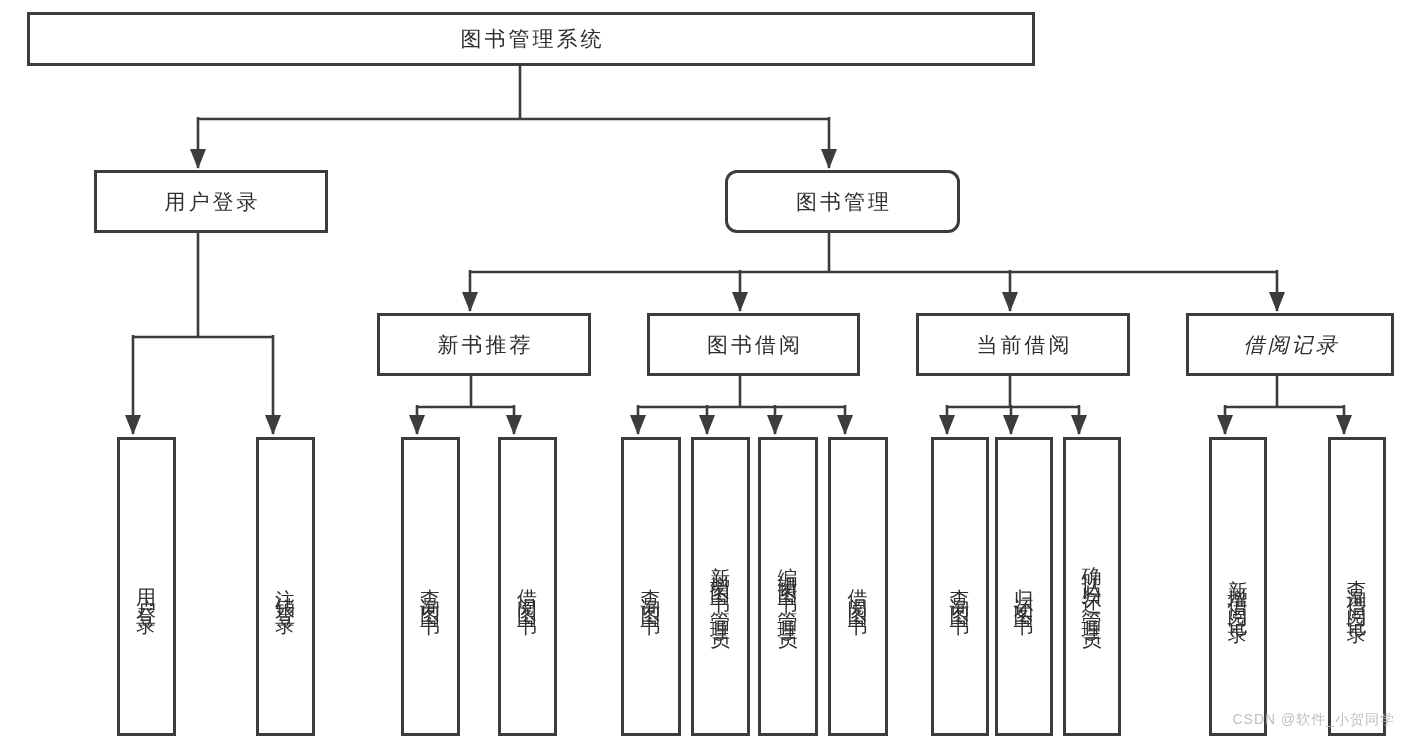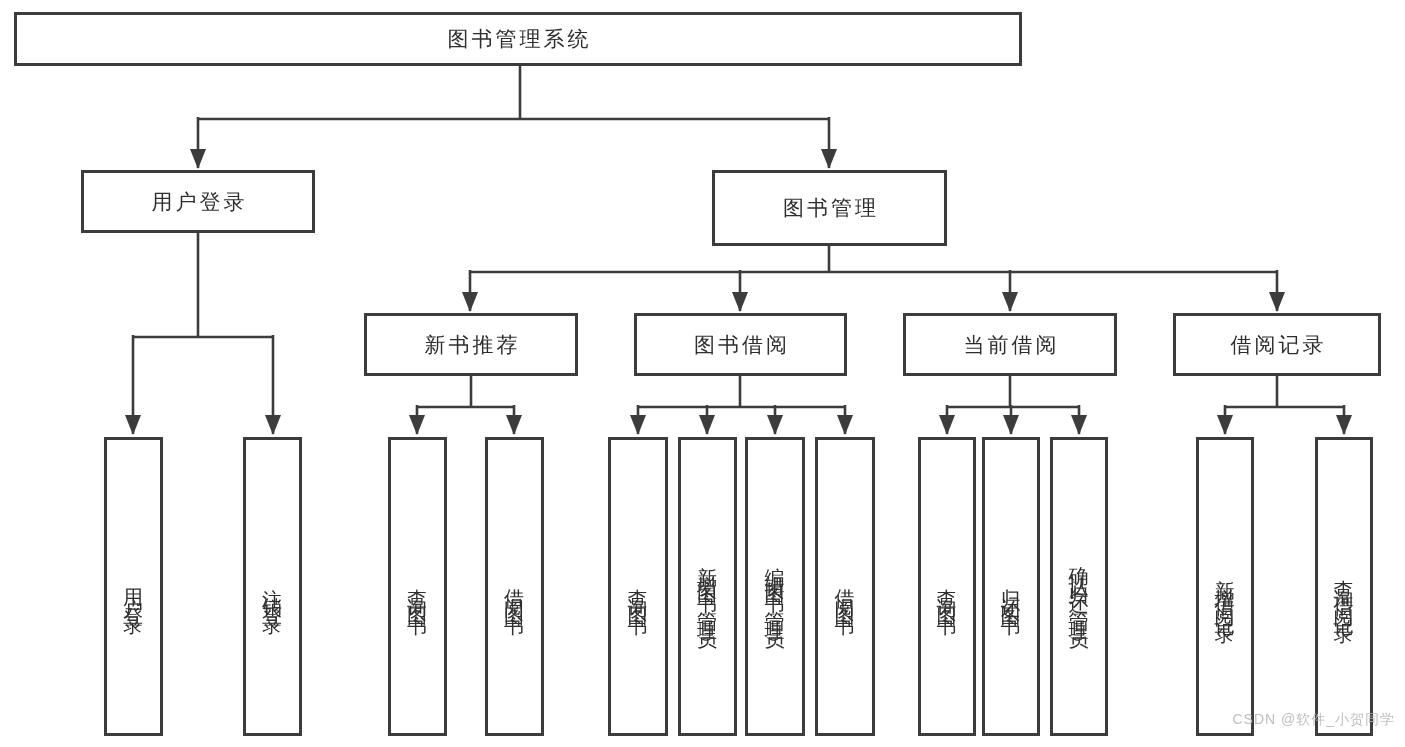--- a/index.html
+++ b/index.html
@@ -23,20 +23,21 @@
   }
   .node {
     position: absolute;
     box-sizing: border-box;
     border: 3px solid #3c3c3c;
     background: #ffffff;
     display: flex;
     align-items: center;
     justify-content: center;
     color: #2e2e2e;
+    margin-left: 13px;
   }
   .h-node {
     font-size: 21px;
     letter-spacing: 3px;
     text-indent: 3px;
     white-space: nowrap;
   }
   .v-node {
     writing-mode: vertical-rl;
     text-orientation: mixed;
@@ -121,26 +122,26 @@
         <line x1="1225" y1="407" x2="1344" y2="407"></line>
         <line x1="1225" y1="405" x2="1225" y2="434" marker-end="url(#arrow)"></line>
         <line x1="1344" y1="405" x2="1344" y2="434" marker-end="url(#arrow)"></line>
       </g>
     </g>
   </svg>
 
   <div class="node h-node" style="left:14px; top:12px; width:1008px; height:54px;">图书管理系统</div>
 
   <div class="node h-node" style="left:81px; top:170px; width:234px; height:63px;">用户登录</div>
-  <div class="node h-node" style="left:712px; top:170px; width:235px; height:76px;">图书管理</div>
+  <div class="node h-node" style="left:712px; top:170px; width:235px; height:63px;border-radius:12px;">图书管理</div>
 
   <div class="node h-node" style="left:634px; top:313px; width:213px; height:63px;">图书借阅</div>
   <div class="node h-node" style="left:364px; top:313px; width:214px; height:63px;">新书推荐</div>
   <div class="node h-node" style="left:903px; top:313px; width:214px; height:63px;text-align:right;">当前借阅</div>
-  <div class="node h-node" style="left:1173px; top:313px; width:208px; height:63px;">借阅记录</div>
+  <div class="node h-node" style="left:1173px; top:313px; width:208px; height:63px;font-style:italic;">借阅记录</div>
 
   <div class="node v-node" style="left:104px; top:437px; width:59px; height:299px;">用户登录</div>
   <div class="node v-node" style="left:243px; top:437px; width:59px; height:299px;">注销登录</div>
 
   <div class="node v-node" style="left:388px; top:437px; width:59px; height:299px;">查询图书</div>
   <div class="node v-node" style="left:485px; top:437px; width:59px; height:299px;">借阅图书</div>
 
   <div class="node v-node" style="left:608px; top:437px; width:60px; height:299px;">查询图书</div>
   <div class="node v-node" style="left:678px; top:437px; width:59px; height:299px;">新增图书（管理员）</div>
   <div class="node v-node" style="left:745px; top:437px; width:60px; height:299px;">编辑图书（管理员）</div>

